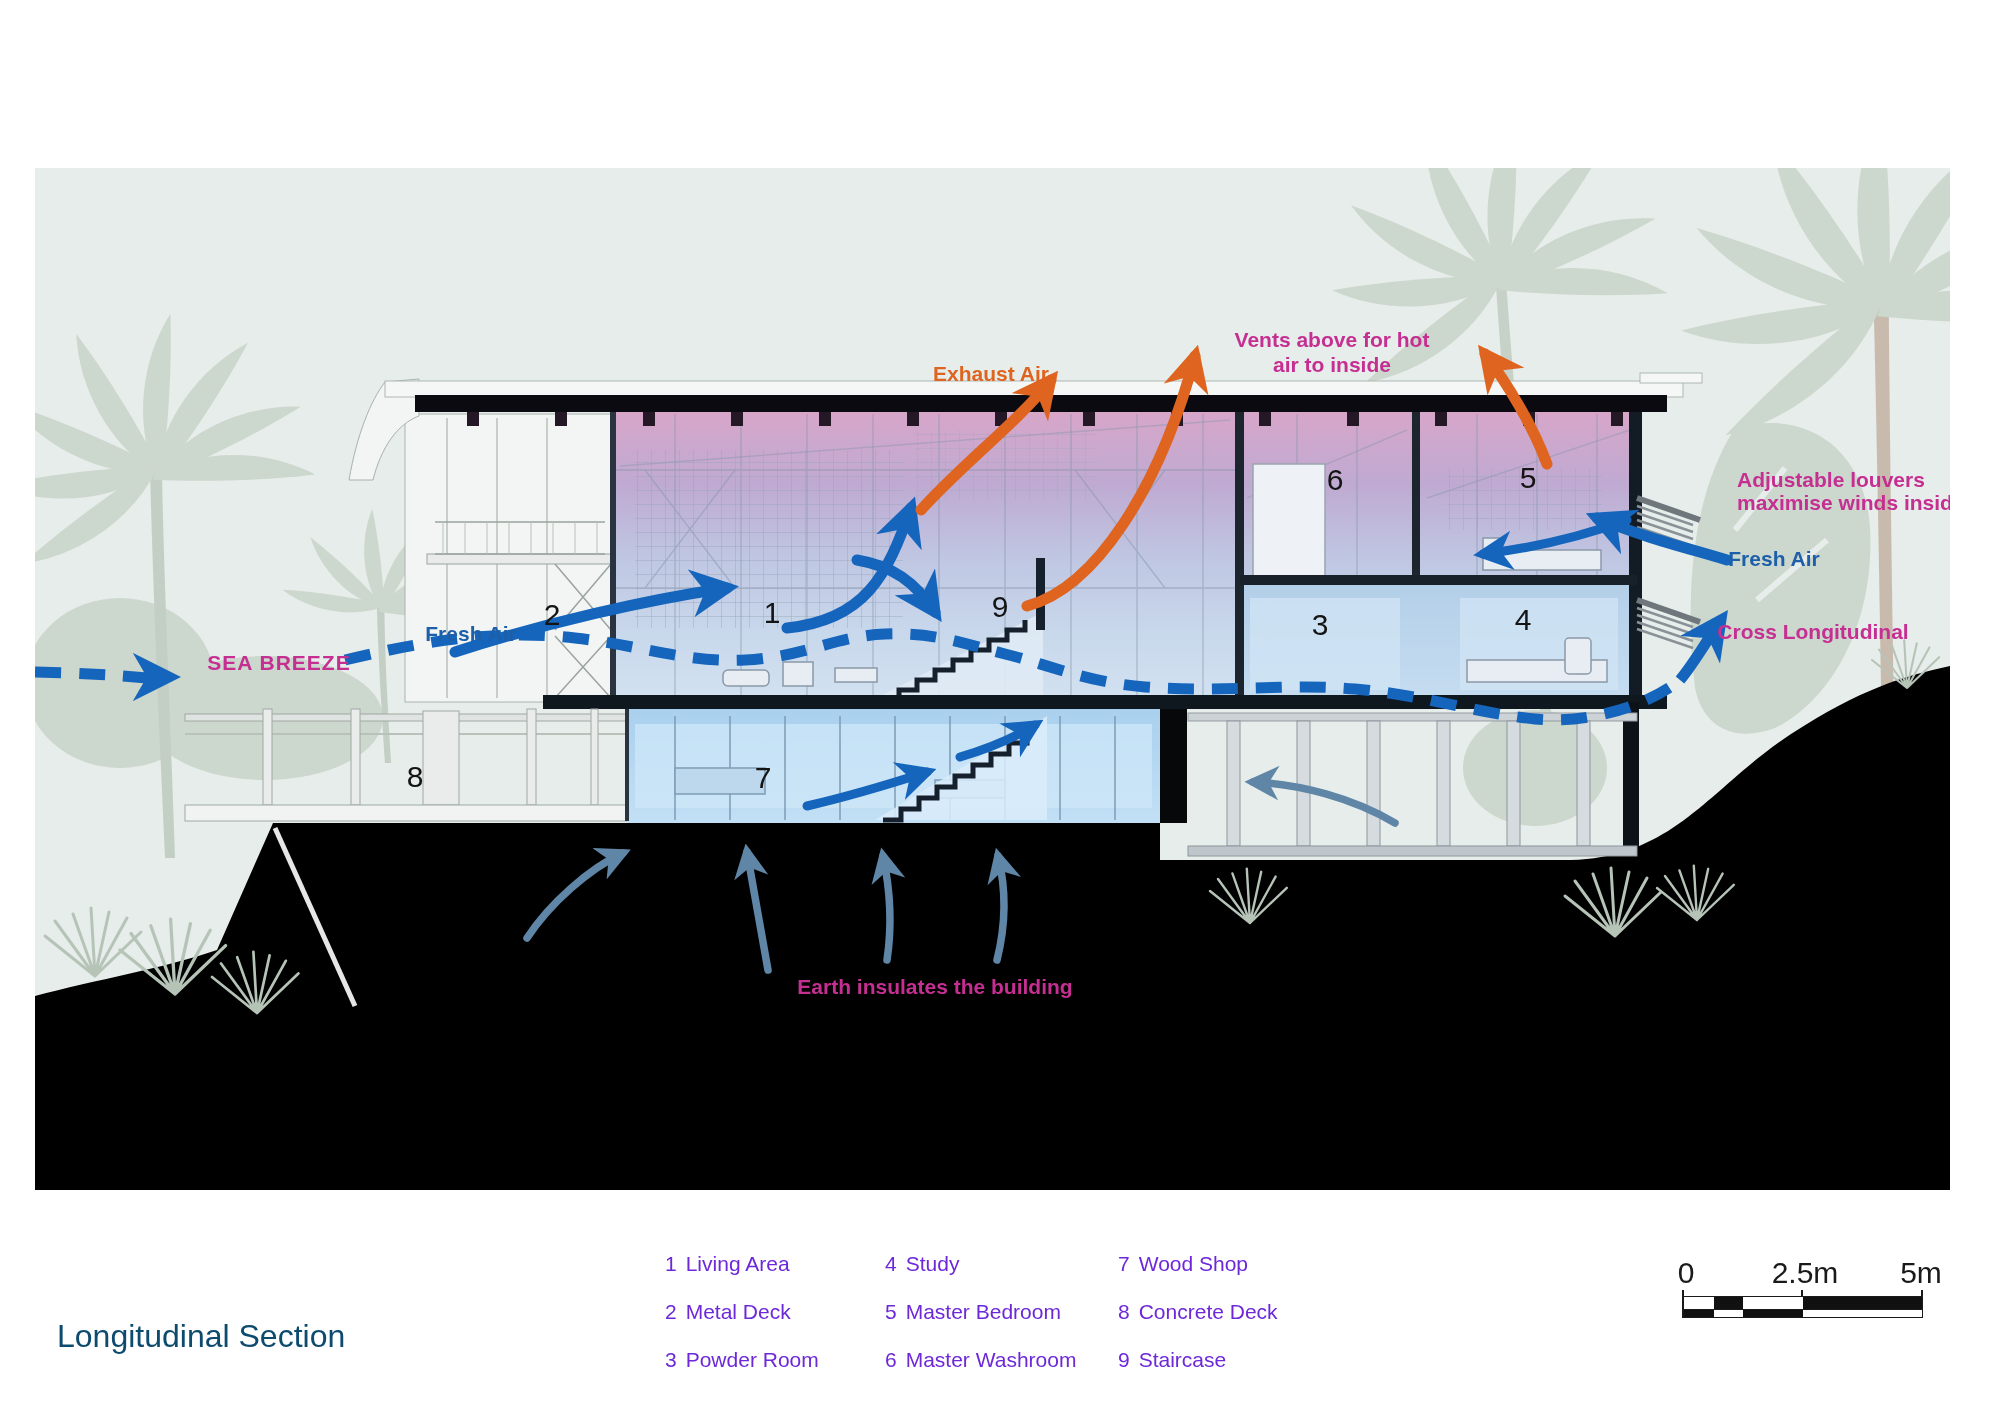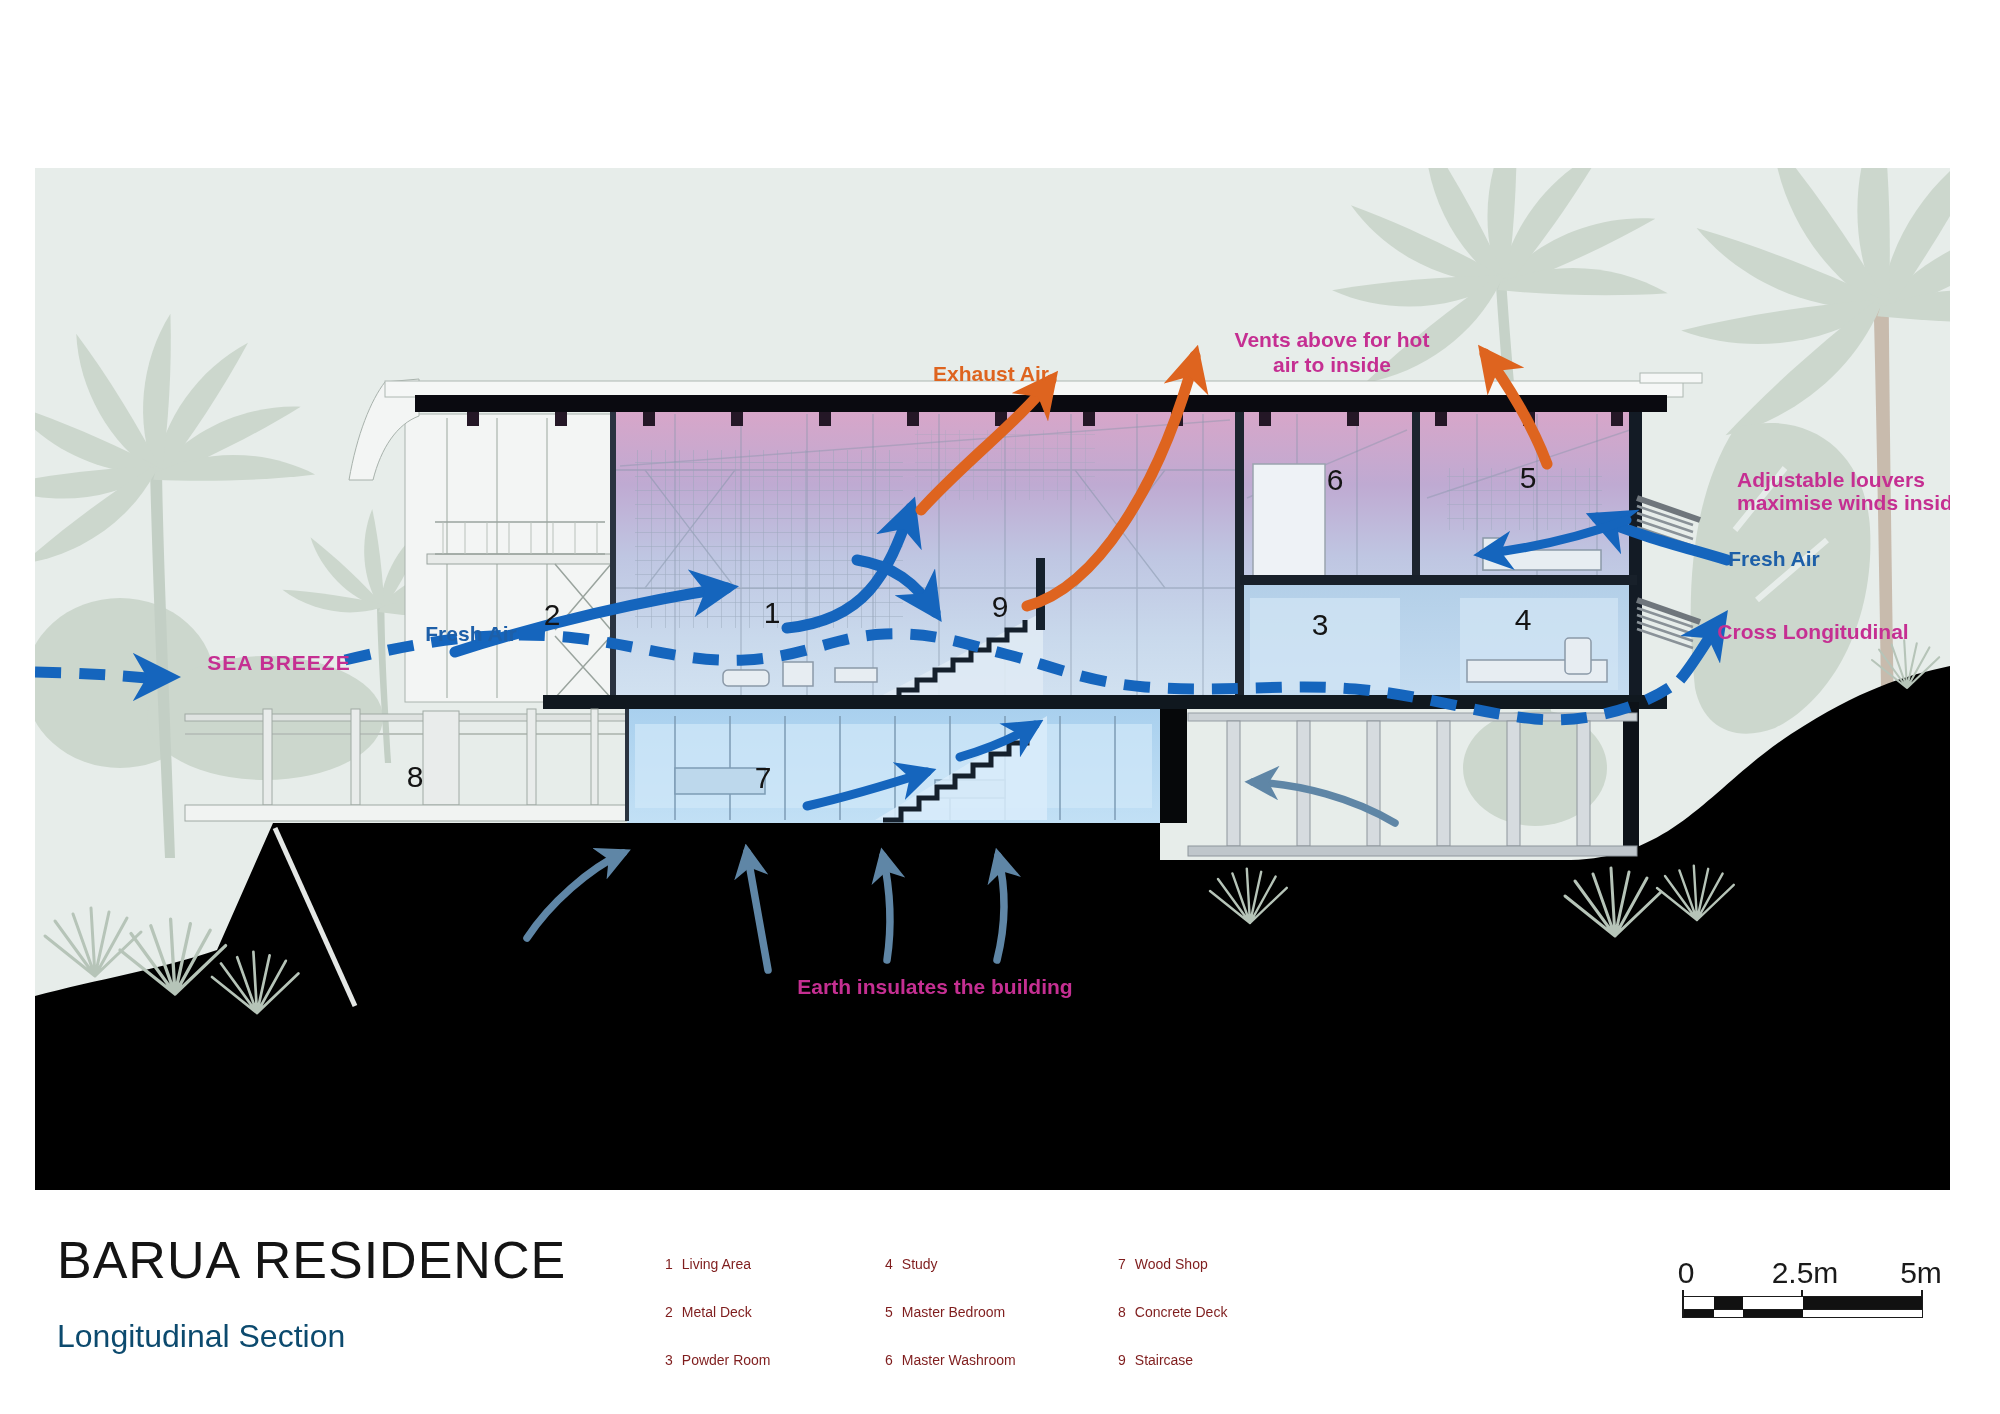--- a/index.html
+++ b/index.html
@@ -15,21 +15,21 @@
   .lbl{position:absolute;font-weight:bold;font-size:21px;line-height:25px;white-space:nowrap;}
   .lbl.center{transform:translate(-50%,-50%);text-align:center;}
   .magenta{color:var(--magenta);}
   .orangetxt{color:var(--orange);}
   .bluetxt{color:var(--blue-label);}
   .marker{position:absolute;transform:translate(-50%,-50%);font-size:30px;font-weight:400;color:#141414;}
   .seabreeze{letter-spacing:1px;}
   
   .title{position:absolute;left:57px;top:1230px;font-size:52px;color:#141414;letter-spacing:1px;}
   .subtitle{position:absolute;left:57px;top:1318px;font-size:32px;color:#0c4a6e;}
-  .legend-col{position:absolute;top:1240px;font-size:14px;color:#7f1d1d;}
+  .legend-col{position:absolute;top:1240px;font-size:21px;color:#6d28d9;}
   .lg-row{height:48px;line-height:48px;white-space:nowrap;}
   .lg-num{display:inline-block;margin-right:9px;}
   
   .scale-lbl{position:absolute;top:1256px;transform:translateX(-50%);font-size:30px;color:#1a1a1a;}
   .scalebar{position:absolute;left:1683px;top:1296px;width:240px;border:1px solid #1a1a1a;}
   .sb-row{display:flex;width:100%;}
   .sb-row.r1{height:12px;}
   .sb-row.r2{height:8px;border-top:1px solid #1a1a1a;}
   .sb-seg{height:100%;}
   .sb-b{background:#111;}
@@ -322,21 +322,20 @@
     <div class="marker" style="left:517px;top:447px;">2</div>
     <div class="marker" style="left:1285px;top:457px;">3</div>
     <div class="marker" style="left:1488px;top:452px;">4</div>
     <div class="marker" style="left:1493px;top:310px;">5</div>
     <div class="marker" style="left:1300px;top:312px;">6</div>
     <div class="marker" style="left:728px;top:610px;">7</div>
     <div class="marker" style="left:380px;top:609px;">8</div>
     <div class="marker" style="left:965px;top:439px;">9</div>
   </div>
 
-  <div class="title">BARUA RESIDENCE</div>
   <div class="subtitle">Longitudinal Section</div>
 
   <div class="legend-col" style="left:665px;">
     <div class="lg-row"><span class="lg-num">1</span><span>Living Area</span></div>
     <div class="lg-row"><span class="lg-num">2</span><span>Metal Deck</span></div>
     <div class="lg-row"><span class="lg-num">3</span><span>Powder Room</span></div>
   </div>
   <div class="legend-col" style="left:885px;">
     <div class="lg-row"><span class="lg-num">4</span><span>Study</span></div>
     <div class="lg-row"><span class="lg-num">5</span><span>Master Bedroom</span></div>

